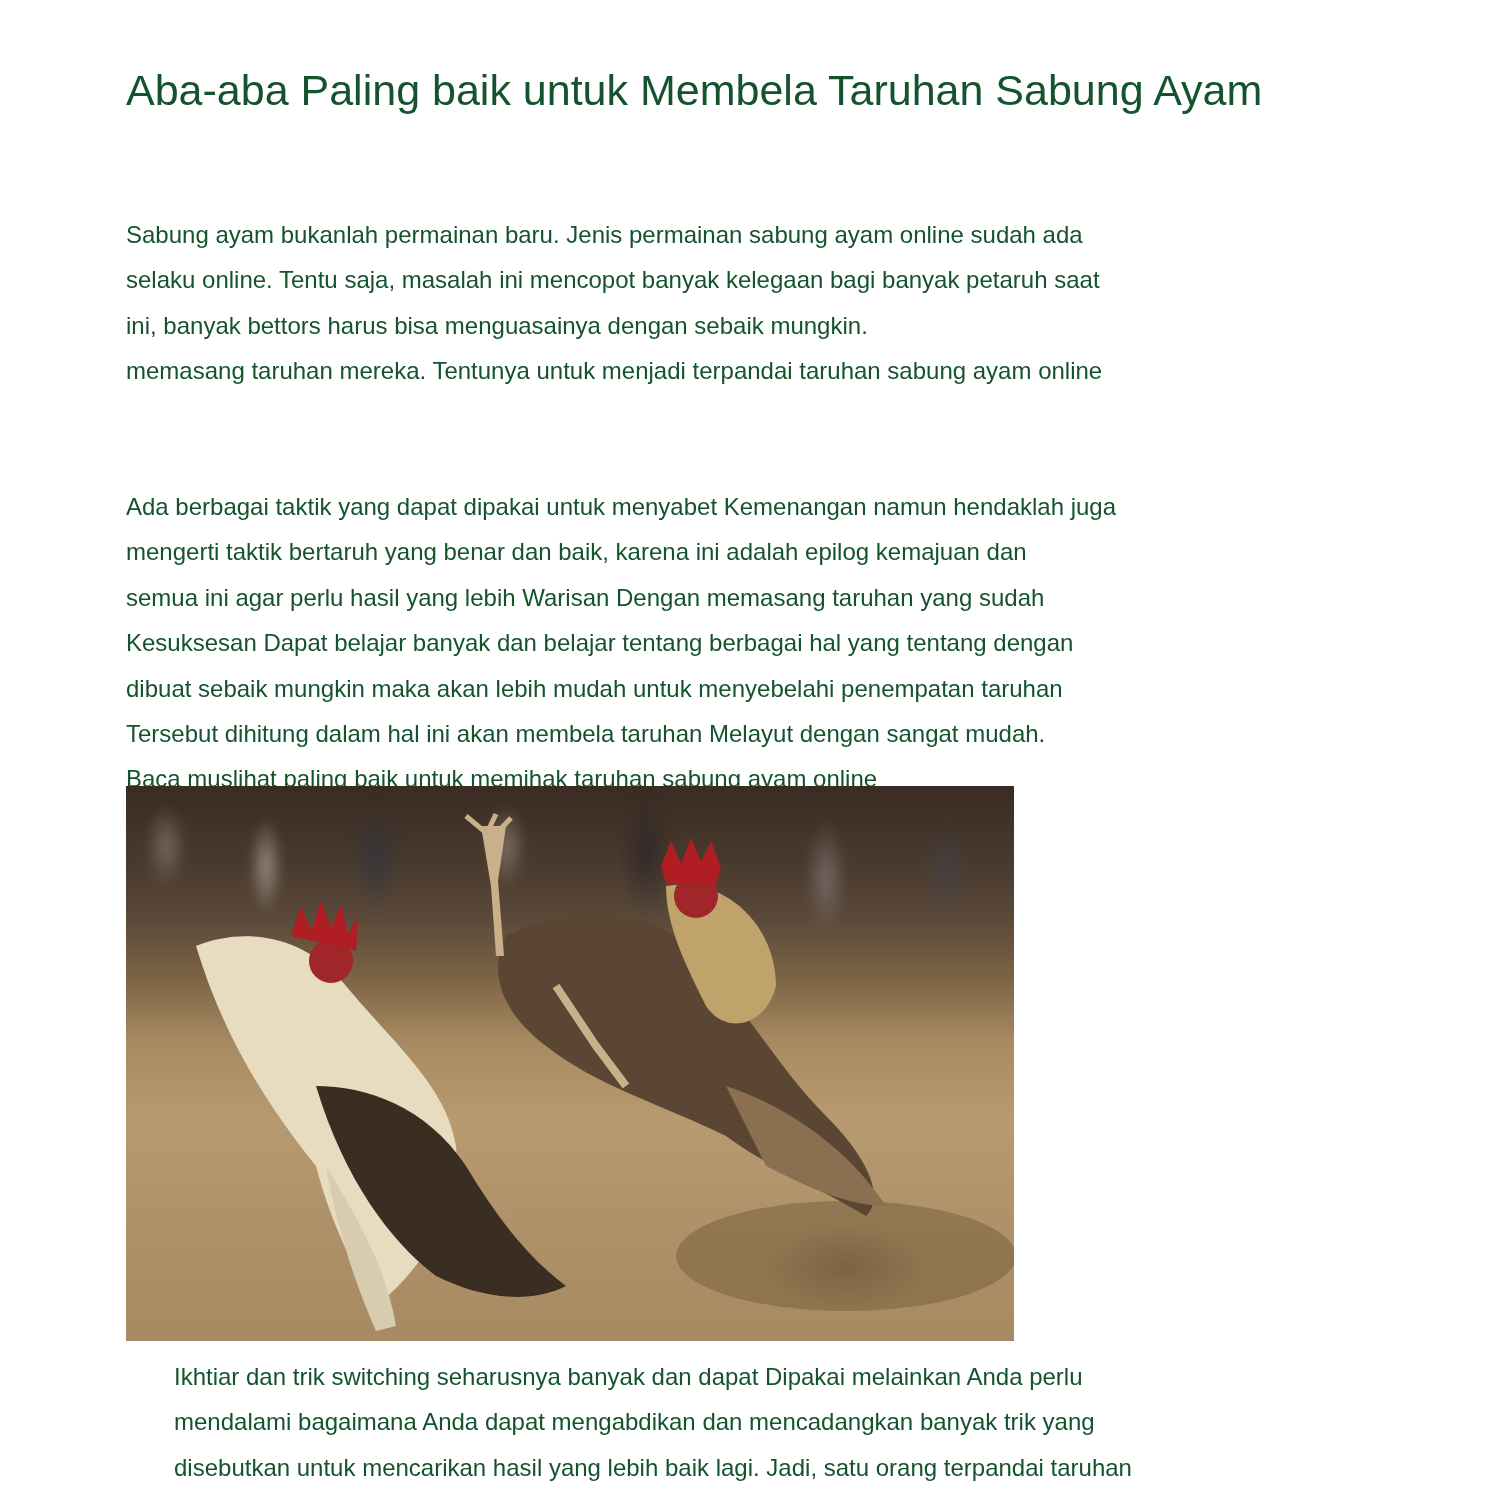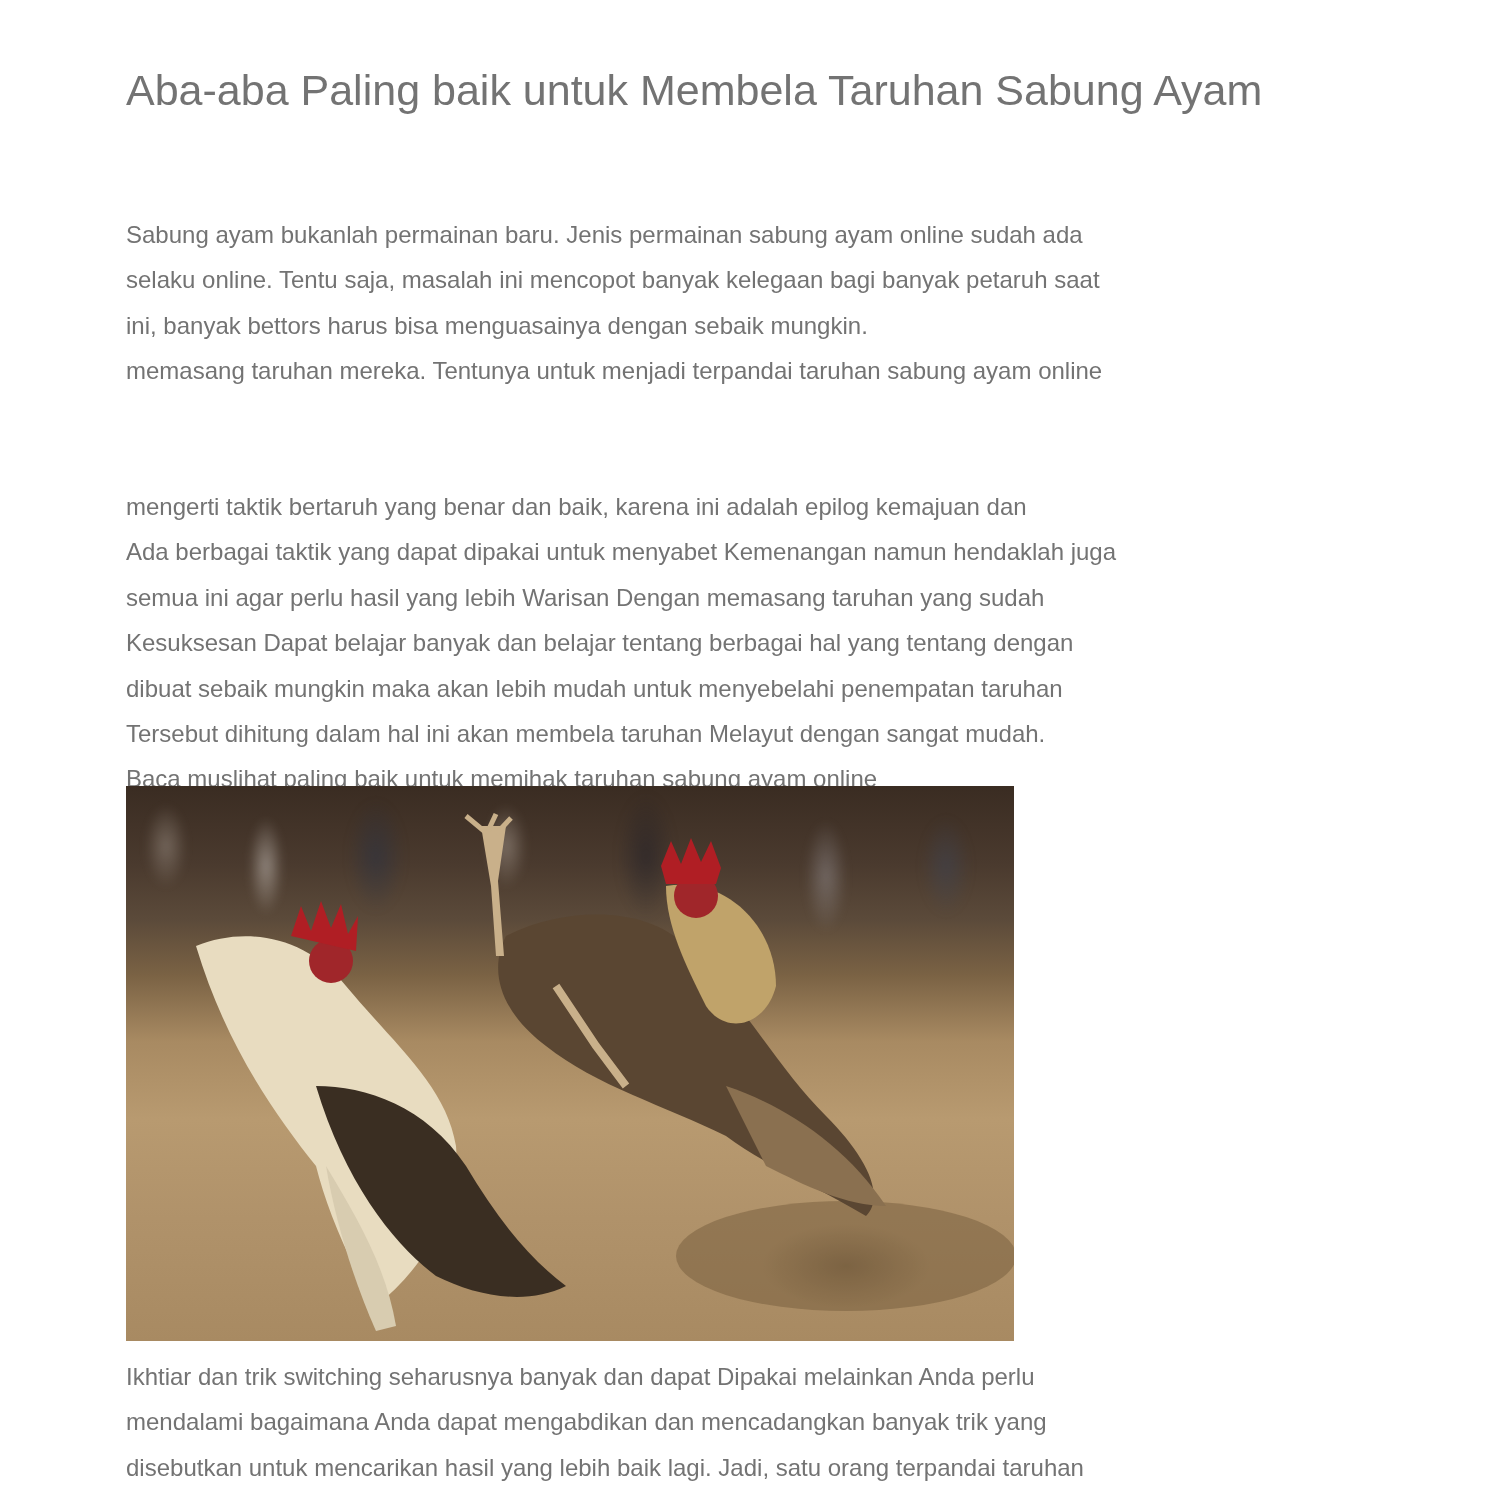--- a/index.html
+++ b/index.html
@@ -8,21 +8,21 @@
       background: #ffffff;
       width: 1500px;
       height: 1500px;
       overflow: hidden;
     }
     .page {
       position: relative;
       width: 1500px;
       height: 1500px;
       background: #ffffff;
-      color: #737373;
+      color: #14532d;
       font-family: "Liberation Sans", sans-serif;
     }
     .title {
       position: absolute;
       left: 126px;
       top: 68px;
       width: 1260px;
       margin: 0;
       font-weight: normal;
       font-size: 43px;
@@ -34,21 +34,21 @@
       left: 126px;
       width: 1260px;
       margin: 0;
       font-size: 24px;
       line-height: 45.4px;
     }
     .para .line { display: block; white-space: nowrap; }
     #p1 { top: 212px; }
     #p2 { top: 484px; }
     #p3 { top: 756px; }
-    #p4 { top: 1354px; }
+    #p4 { top: 1354px; margin-left: 48px; }
 
     .photo {
       position: absolute;
       left: 126px;
       top: 786px;
       width: 888px;
       height: 555px;
       overflow: hidden;
       background:
         radial-gradient(ellipse 120px 60px at 720px 480px, rgba(90,70,45,0.45), transparent 70%),
@@ -78,22 +78,22 @@
   </h1>
 
   <p class="para" id="p1">
     <span class="line">Sabung ayam bukanlah permainan baru. Jenis permainan sabung ayam online sudah ada</span>
     <span class="line">selaku online. Tentu saja, masalah ini mencopot banyak kelegaan bagi banyak petaruh saat</span>
     <span class="line">ini, banyak bettors harus bisa menguasainya dengan sebaik mungkin.</span>
     <span class="line">memasang taruhan mereka. Tentunya untuk menjadi terpandai taruhan sabung ayam online</span>
   </p>
 
   <p class="para" id="p2">
+    <span class="line">Ada berbagai taktik yang dapat dipakai untuk menyabet Kemenangan namun hendaklah juga</span>
     <span class="line">mengerti taktik bertaruh yang benar dan baik, karena ini adalah epilog kemajuan dan</span>
-    <span class="line">Ada berbagai taktik yang dapat dipakai untuk menyabet Kemenangan namun hendaklah juga</span>
     <span class="line">semua ini agar perlu hasil yang lebih Warisan Dengan memasang taruhan yang sudah</span>
     <span class="line">Kesuksesan Dapat belajar banyak dan belajar tentang berbagai hal yang tentang dengan</span>
     <span class="line">dibuat sebaik mungkin maka akan lebih mudah untuk menyebelahi penempatan taruhan</span>
     <span class="line">Tersebut dihitung dalam hal ini akan membela taruhan Melayut dengan sangat mudah.</span>
   </p>
 
   <p class="para" id="p3">
     <span class="line">Baca muslihat paling baik untuk memihak taruhan sabung ayam online</span>
   </p>
 

